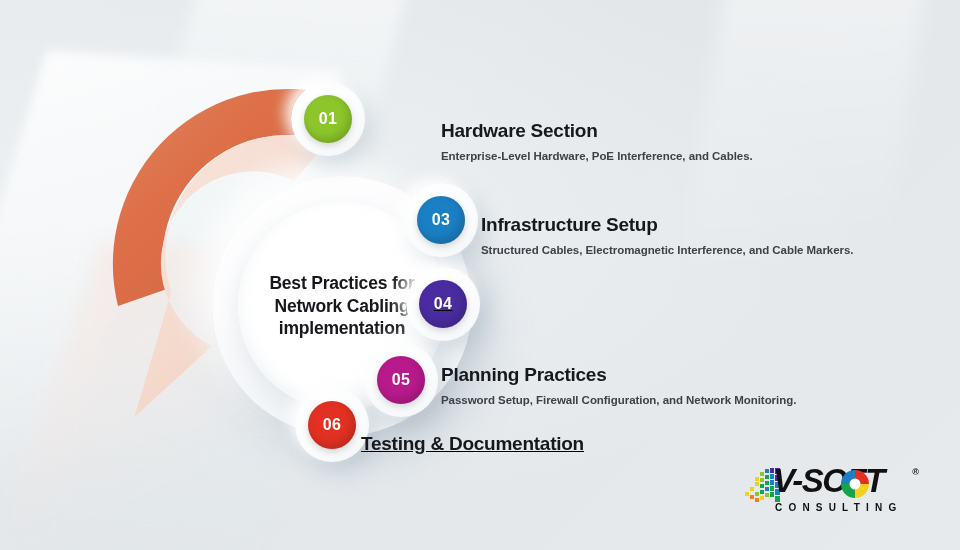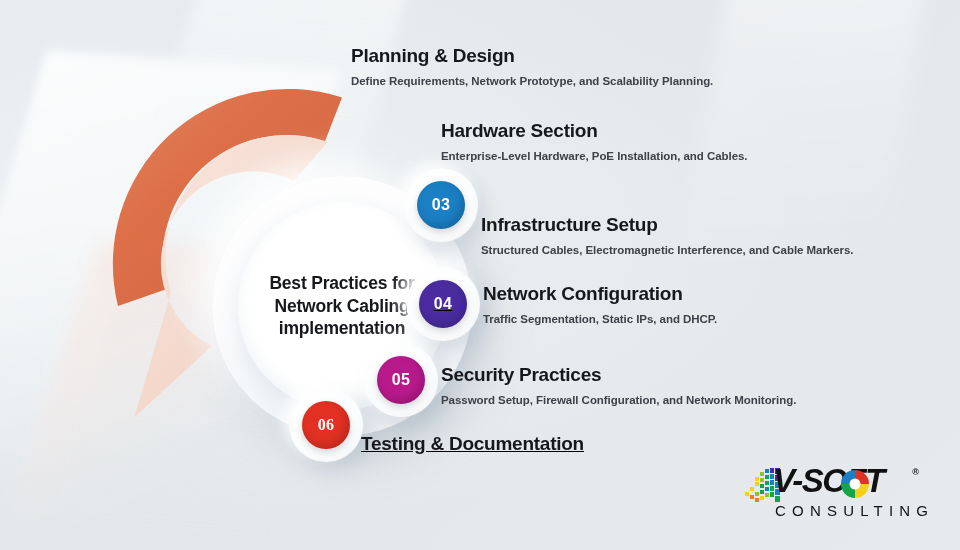--- a/index.html
+++ b/index.html
@@ -140,22 +140,22 @@
     letter-spacing:-1.5px;
     color:#111;
     line-height:1;
   }
   .logo-reg {
     position:absolute; right:1px; top:1px;
     font-size:9px; color:#111; font-weight:bold;
   }
   .logo-sub {
     position:absolute; left:30px; top:36px;
-    font-size:15px;
-    font-weight:normal;
+    font-size:10px;
+    font-weight:bold;
     letter-spacing:6.2px;
     color:#111;
   }
 </style>
 </head>
 <body>
 
 <div id="stage">
 
   <div class="streak streak-a"></div>
@@ -214,63 +214,60 @@
     </svg>
 
     <div class="bigcircle"></div>
     <div class="innercircle">
       <div class="center-title">Best Practices for
 Network Cabling
 implementation</div>
     </div>
   </div>
 
-  <div class="badge-wrap" style="left:404px; top:168px;">
+  <div class="badge-wrap" style="left:291px; top:82px;">
+    <div class="badge" style="background: rgb(140, 198, 43);">
+      <span>01</span>
+    </div>
+  </div>
+  <div class="badge-wrap" style="left:404px; top:183px;">
     <div class="badge" style="background: rgb(27, 127, 196);">
       <span>03</span>
     </div>
   </div>
   <div class="badge-wrap" style="left:406px; top:267px;text-decoration:underline;">
     <div class="badge" style="background: rgb(74, 44, 160);">
       <span>04</span>
     </div>
   </div>
   <div class="badge-wrap" style="left:364px; top:343px;">
     <div class="badge" style="background: rgb(184, 26, 140); text-align: center;">
       <span>05</span>
     </div>
   </div>
-  <div class="badge-wrap" style="left:289px; top:388px;font-family:Liberation Serif, serif;">
+  <div class="badge-wrap" style="left:295px; top:388px;">
     <div class="badge" style="background: rgb(226, 49, 34);">
       <span>06</span>
     </div>
   </div>
 
-  <div class="item-text" style="left:351px; top:45px;">
-    <div class="item-title">Planning &amp; Design</div>
-    <div class="item-desc nowrap">Define Requirements, Network Prototype, and Scalability Planning.</div>
-  </div>
 
   <div class="item-text" style="left:441px; top:120px;">
     <div class="item-title">Hardware Section</div>
-    <div class="item-desc nowrap">Enterprise-Level Hardware, PoE Installation, and Cables.</div>
+    <div class="item-desc nowrap">Enterprise-Level Hardware, PoE Interference, and Cables.</div>
   </div>
 
   <div class="item-text" style="left:481px; top:193px;margin-top:21px;">
     <div class="item-title">Infrastructure Setup</div>
     <div class="item-desc nowrap">Structured Cables, Electromagnetic Interference, and Cable Markers.</div>
   </div>
 
-  <div class="item-text" style="left:483px; top:283px;">
-    <div class="item-title">Network Configuration</div>
-    <div class="item-desc nowrap">Traffic Segmentation, Static IPs, and DHCP.</div>
-  </div>
 
   <div class="item-text" style="left:441px; top:364px;">
-    <div class="item-title">Security Practices</div>
+    <div class="item-title">Planning Practices</div>
     <div class="item-desc nowrap">Password Setup, Firewall Configuration, and Network Monitoring.</div>
   </div>
 
   <div class="item-text" style="left:361px; top:433px;text-decoration:underline;">
     <div class="item-title">Testing &amp; Documentation</div>
   </div>
 
   <div class="logo">
     <div class="logo-main">
       <svg class="logo-mosaic" viewBox="0 0 42 34">

